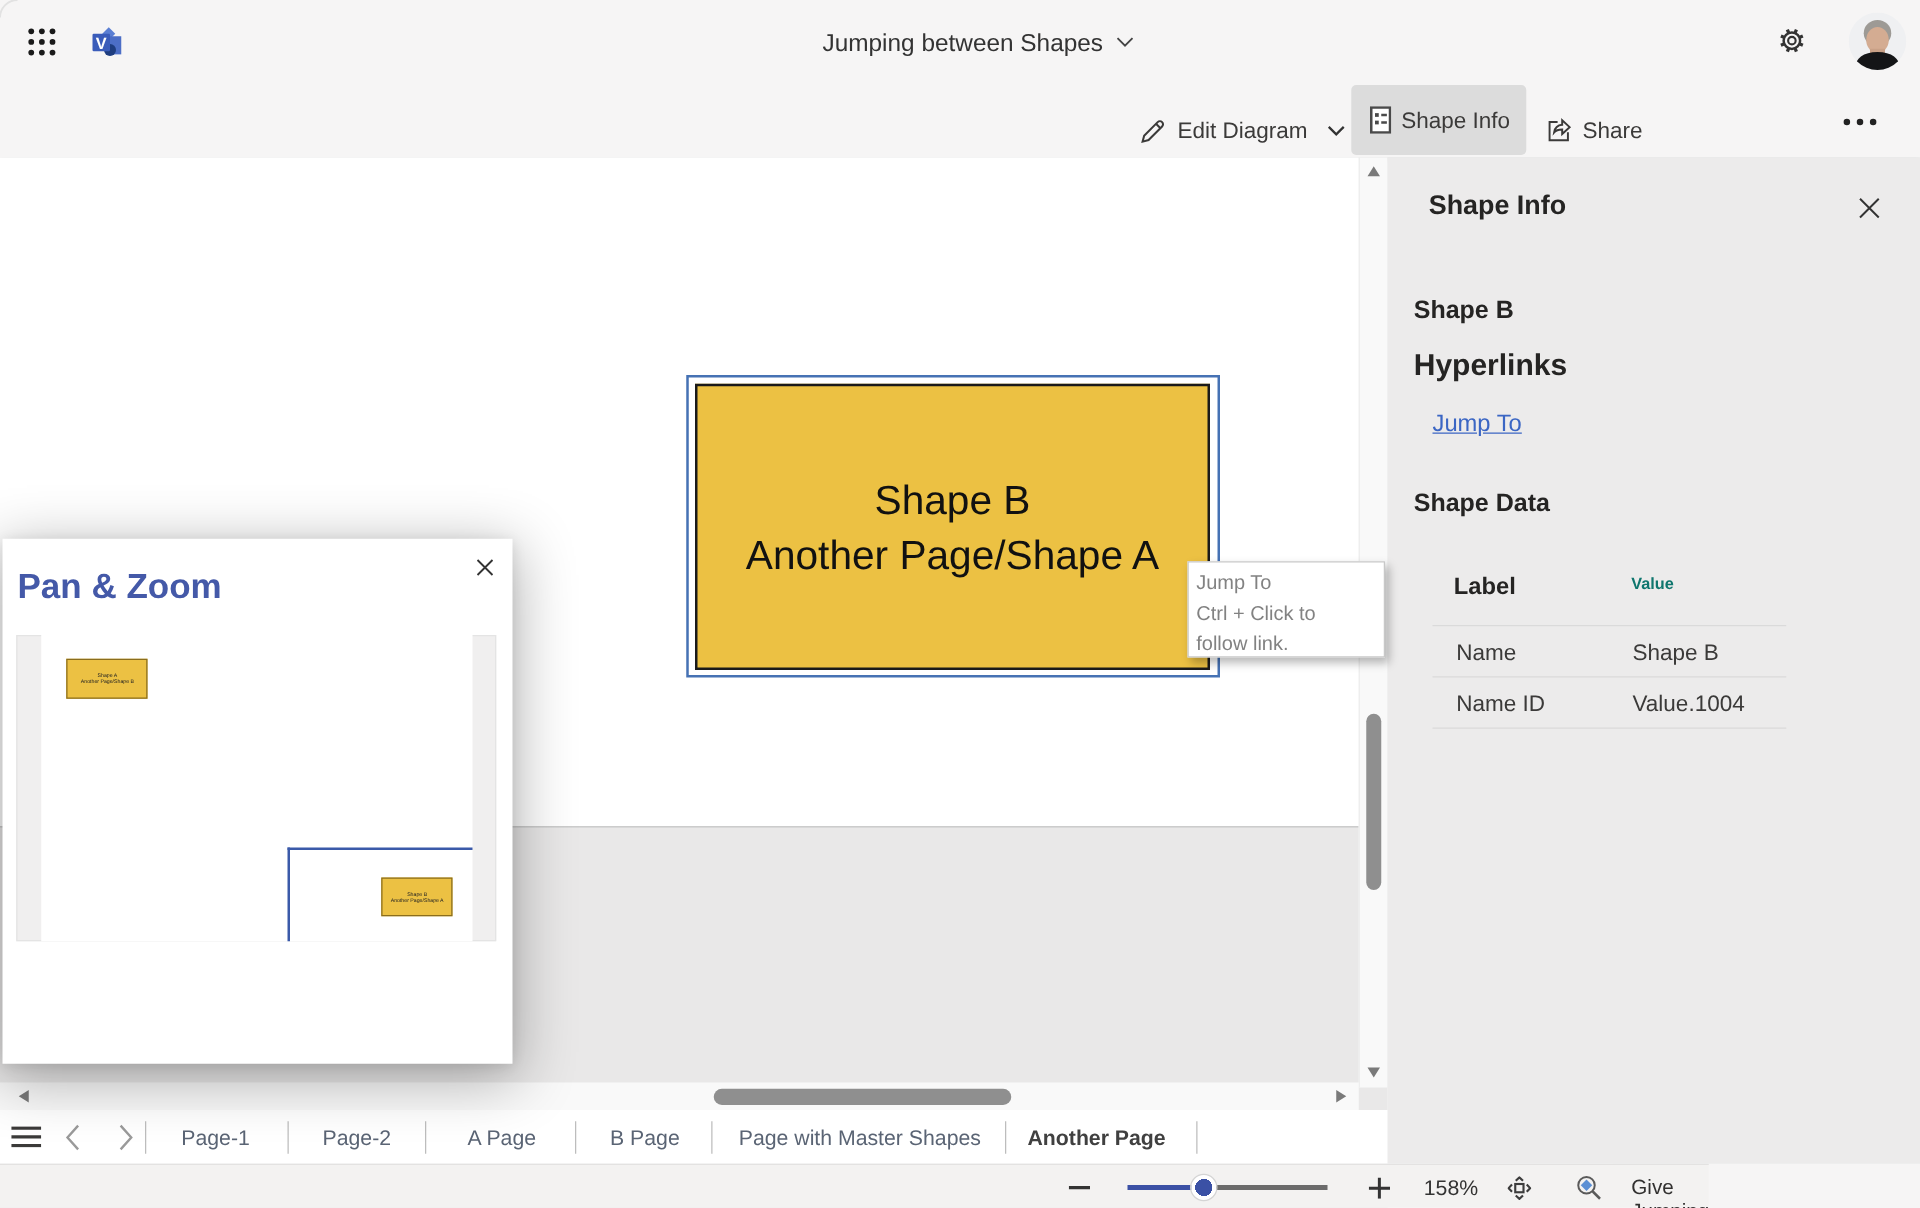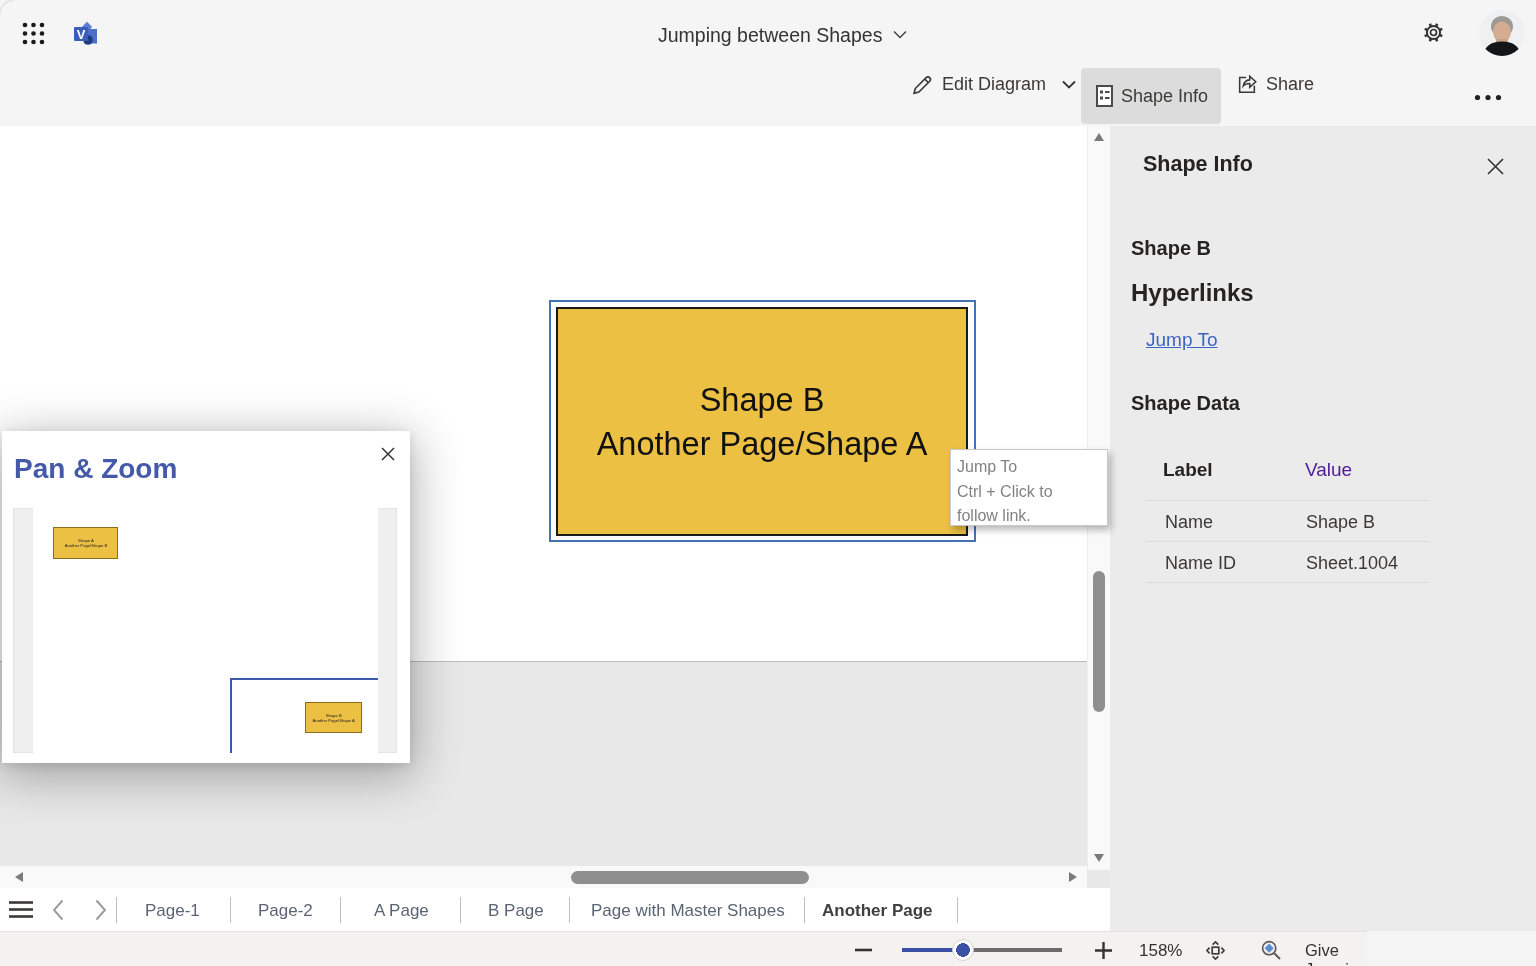--- a/index.html
+++ b/index.html
@@ -1,40 +1,40 @@
 <!DOCTYPE html>
 <html><head>
 <meta charset="utf-8">
 <style>
 * { margin:0; padding:0; box-sizing:border-box; }
 html,body { width:1536px; height:966px; overflow:hidden; font-family:"Liberation Sans", sans-serif; background:#f6f5f5; }
 .abs { position:absolute; }
 
 #header { position:absolute; left:0; top:0; width:1536px; height:126px; background:#f6f5f5; box-shadow:0 1px 4px rgba(0,0,0,0.14); }
 #title { position:absolute; left:634px; top:24px; font-size:19.5px; color:#333; white-space:nowrap;margin-left:24px; }
-.tbitem { position:absolute; top:56px; height:56px; display:flex; align-items:center; font-size:18px; color:#3b3a39; }
+.tbitem { position:absolute; top:76px; height:56px; display:flex; align-items:center; font-size:18px; color:#3b3a39; }
 #shapeinfoBtn { position:absolute; left:1081px; top:68px; width:140px; height:56px; background:#dcdcdc; border-radius:4px; display:flex; align-items:center; }
 
 #canvasArea { position:absolute; left:0; top:126px; width:1110px; height:840px; background:#e9e8e8; }
 #page { position:absolute; left:0; top:0; width:1087px; height:536px; background:#ffffff; border-bottom:1px solid #bcbcbc; }
 #vscroll { position:absolute; left:1087px; top:0; width:23px; height:744px; background:#f9f9f9; border-left:1px solid #eee; }
 #vthumb { position:absolute; left:5px; top:445px; width:12px; height:141px; background:#8f8f8f; border-radius:6px; }
 #hscroll { position:absolute; left:0; top:740px; width:1087px; height:22px; background:#f9f9f9; }
 #hthumb { position:absolute; left:571px; top:5px; width:238px; height:13px; background:#8f8f8f; border-radius:6.5px; }
 #tabrow { position:absolute; left:0; top:762px; width:1290px; height:43px; background:#ffffff; font-size:17px; color:#5a6474; }
 .tab { position:absolute; top:13px; white-space:nowrap; }
 .tsep { position:absolute; top:9px; width:1px; height:26px; background:#bdbdbd; }
 #statusbar { position:absolute; left:0; top:931px; width:1367px; height:35px; background:#f3f2f1; border-top:1px solid #e3e2e1; }
 
 #selrect { position:absolute; left:549px; top:174px; width:427px; height:242px; border:2.5px solid #4672b4; }
 #shape { position:absolute; left:556px; top:181px; width:412px; height:229px; background:#ecc143; border:2.5px solid #1a1a1a; display:flex; flex-direction:column; align-items:center; justify-content:center; font-size:32.5px; color:#111; line-height:44px; }
 
 #tooltip { position:absolute; left:950px; top:323px; width:158px; height:77px; background:#ffffff; border:1px solid #c8c8c8; box-shadow:3px 4px 7px rgba(0,0,0,0.28); font-size:16px; color:#828282; line-height:24.5px; padding:5px 0 0 6px; z-index:30; }
 
-#panzoom { position:absolute; left:2px; top:305px; width:408px; height:332px; background:#ffffff; box-shadow:0 10px 45px 4px rgba(0,0,0,0.30), 0 2px 10px rgba(0,0,0,0.10); z-index:20; }
+#panzoom { position:absolute; left:2px; top:305px; width:408px; height:420px; background:#ffffff; box-shadow:0 10px 45px 4px rgba(0,0,0,0.30), 0 2px 10px rgba(0,0,0,0.10); z-index:20; }
 #pztitle { position:absolute; left:12px; top:22px; font-size:28px; font-weight:bold; color:#4459a8; }
 #pzmap { position:absolute; left:11px; top:77px; width:384px; height:245px; background:#f0efef; border:1px solid #e4e4e4; }
 #pzpage { position:absolute; left:19px; top:-1px; width:345px; height:245px; background:#ffffff; }
 .minishape { position:absolute; background:#ecc143; border:1px solid #8a6d1d; display:flex; align-items:center; justify-content:center; }
 .minilabel { font-size:8px; text-align:center; color:#222; line-height:9px; transform:scale(0.52); transform-origin:center; white-space:nowrap; }
 
 #panel { position:absolute; left:1110px; top:126px; width:426px; height:805px; background:#ecebeb; }
 .sep { position:absolute; left:36px; width:283px; border-top:1px solid #dadada; }
 a.jump { color:#3b66c4; }
 svg { display:block; }
@@ -221,27 +221,27 @@
 <div id="panel">
   <div class="abs" style="left:33px;top:26px;font-size:21.5px;font-weight:bold;color:#252423">Shape Info</div>
   <svg class="abs" style="left:377px;top:32px" width="17" height="17" viewBox="0 0 17 17">
       <path d="M1 1 L16 16 M16 1 L1 16" stroke="#333" stroke-width="1.6"></path>
     </svg>
   <div class="abs" style="left:21px;top:111px;font-size:20px;font-weight:bold;color:#252423">Shape B</div>
   <div class="abs" style="left:21px;top:153px;font-size:24px;font-weight:bold;color:#252423">Hyperlinks</div>
   <div class="abs" style="left:36px;top:203px;font-size:19px"><a class="jump" href="#jump">Jump To</a></div>
   <div class="abs" style="left:21px;top:266px;font-size:20px;font-weight:bold;color:#252423">Shape Data</div>
   <div class="abs" style="left:53px;top:333px;font-size:19px;font-weight:bold;color:#252423">Label</div>
-  <div class="abs" style="left:195px;top:333px;font-size:19px;font-weight:normal;color:#4c1d95">Value</div>
+  <div class="abs" style="left:195px;top:333px;font-size:13px;font-weight:bold;color:#0f766e">Value</div>
   <div class="sep" style="top:374px"></div>
   <div class="abs" style="left:55px;top:386px;font-size:18px;color:#3b3a39">Name</div>
   <div class="abs" style="left:196px;top:386px;font-size:18px;color:#3b3a39">Shape B</div>
   <div class="sep" style="top:415px"></div>
   <div class="abs" style="left:55px;top:427px;font-size:18px;color:#3b3a39">Name ID</div>
-  <div class="abs" style="left:196px;top:427px;font-size:18px;color:#3b3a39">Sheet.1004</div>
+  <div class="abs" style="left:196px;top:427px;font-size:18px;color:#3b3a39">Value.1004</div>
   <div class="sep" style="top:456px"></div>
 </div>
 
 <div id="statusbar">
   <svg class="abs" style="left:855px;top:16px" width="17" height="4" viewBox="0 0 17 4">
       <line x1="0" y1="2" x2="17" y2="2" stroke="#333" stroke-width="2.6"></line>
     </svg>
   <div class="abs" style="left:902px;top:16px;width:58px;height:3.5px;background:#3b51a5"></div>
   <div class="abs" style="left:960px;top:16px;width:102px;height:3.5px;background:#6b6b6b"></div>
   <div class="abs" style="left:952px;top:7px;width:22px;height:22px;border-radius:50%;border:1px solid #d4d4d4;background:radial-gradient(circle at center, #3b51a5 0 6.8px, #ffffff 6.9px)"></div>

